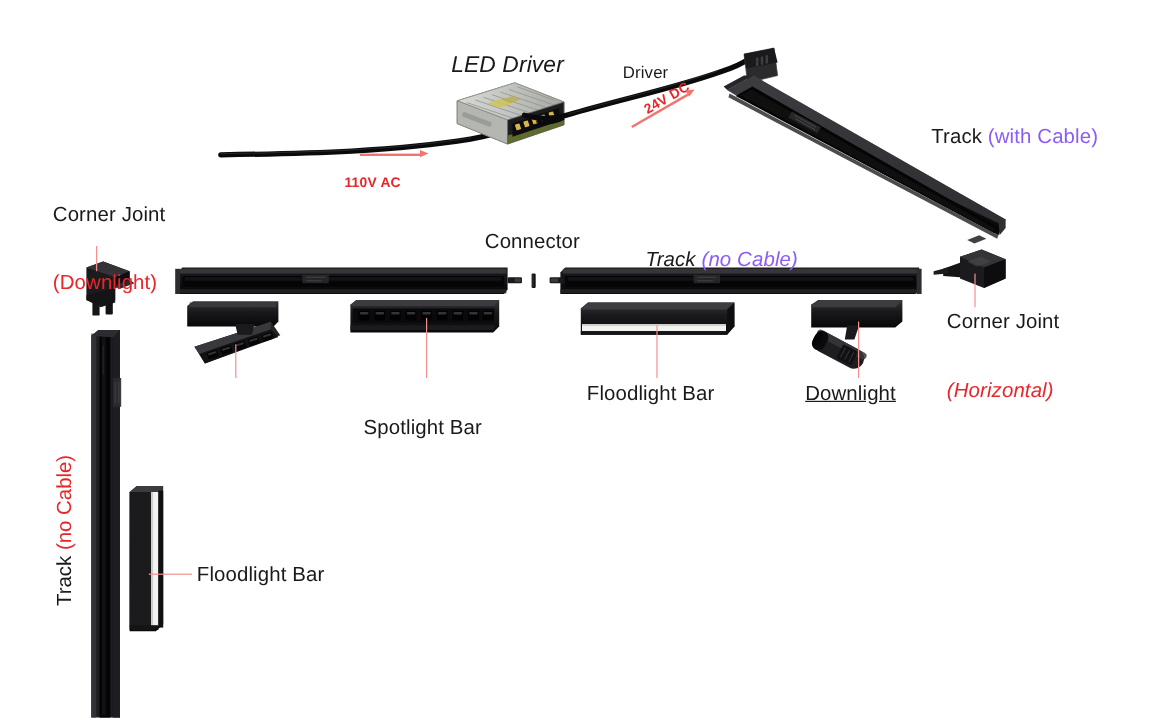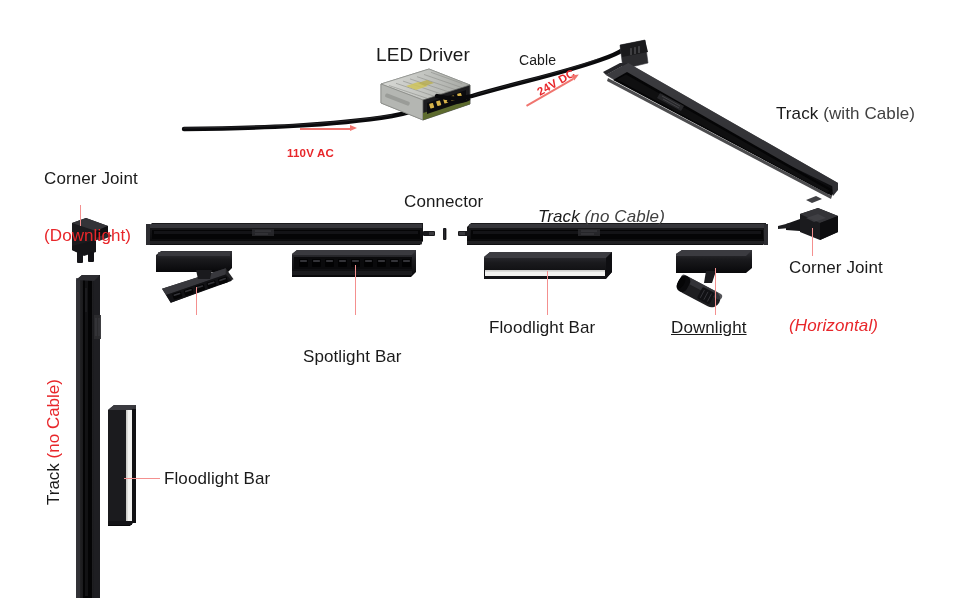--- a/index.html
+++ b/index.html
@@ -1,21 +1,21 @@
 <!DOCTYPE html>
 <html><head>
 <meta charset="utf-8">
 <style>
   html,body{margin:0;padding:0;background:#fff;}
   #stage{
     position:relative;width:970px;height:600px;background:#ffffff;overflow:hidden;
     font-family:"Liberation Sans", sans-serif;
   }
   .lbl{position:absolute;white-space:nowrap;color:#1a1a1a;font-size:17px;letter-spacing:.1px;}
-  .lbl .red{color:#404040;text-align:right;}
+  .lbl .red{color:#8b5cf6;text-align:right;}
   .lbl.red-only{color:#e8262a;margin-top:36px;}
   .small{font-size:11.5px;font-weight:600;color:#e8262a;letter-spacing:.2px;}
   .leader{position:absolute;background:#f4908f;}
   .leader.v{width:1.3px;}
   .leader.h{height:1.3px;}
   .arrowgrp{position:absolute;transform-origin:left center;}
   .arrowline{position:absolute;height:1.6px;background:#f0756f;top:0;left:0;}
   .arrowhead{position:absolute;width:0;height:0;border-top:3.6px solid transparent;
              border-bottom:3.6px solid transparent;border-left:7px solid #f0756f;top:-2.9px;}
   .vtext{position:absolute;transform:rotate(-90deg);transform-origin:left top;white-space:nowrap;font-size:17px;color:#1a1a1a;}
@@ -329,26 +329,26 @@
   </svg>
 
   <div class="leader v" style="left:80px;top:205px;height:21px;"></div>
   <div class="leader v" style="left:812px;top:228px;height:28px;"></div>
   <div class="leader v" style="left:196px;top:287px;height:28px;"></div>
   <div class="leader v" style="left:355px;top:265px;height:50px;"></div>
   <div class="leader v" style="left:547px;top:271px;height:44px;"></div>
   <div class="leader v" style="left:715px;top:268px;height:47px;"></div>
   <div class="leader h" style="left:124px;top:478px;width:36px;"></div>
 
-  <div class="lbl" style="left:376px;top:44px;font-size:19px;">
+  <div class="lbl" style="left:376px;top:44px;font-size:19px;font-style:italic;">
     <span>LED Driver</span>
   </div>
 
   <div class="lbl" style="left:519px;top:52px;font-size:14px;">
-    <span>Cable</span>
+    <span>Driver</span>
   </div>
 
   <div class="lbl red-only small" style="left:287px;top:111px;">
     <span>110V AC</span>
   </div>
 
   <div style="position:absolute;left:533px;top:84px;transform:rotate(-30deg);transform-origin:left top;">
     <span class="small">24V DC</span>
   </div>
 

